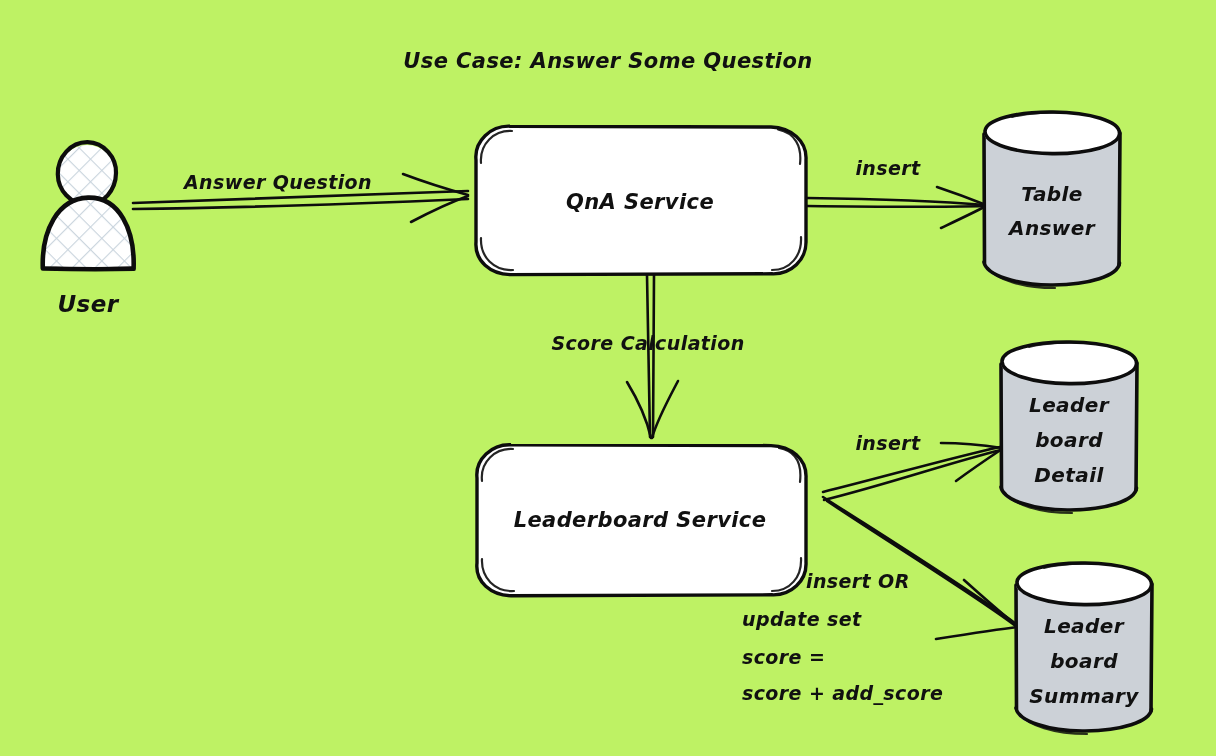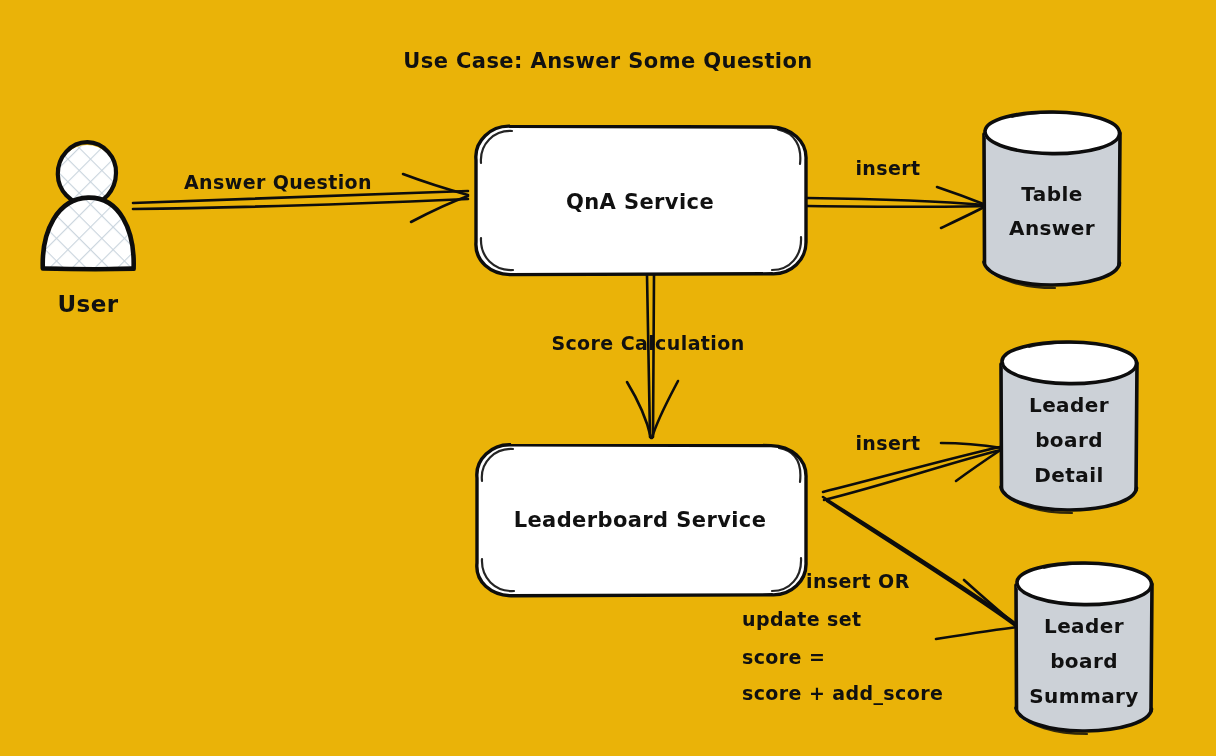--- a/index.html
+++ b/index.html
@@ -10,21 +10,22 @@
   body {
     width: 1216px;
     height: 756px;
     font-family: "DejaVu Sans", sans-serif;
     overflow: hidden;
   }
   #diagram-root {
     position: relative;
     width: 1216px;
     height: 756px;
-    background: #eab308;
+    background: #bef264;
+    font-style: italic;
   }
   svg.canvas {
     position: absolute;
     top: 0;
     left: 0;
     width: 1216px;
     height: 756px;
     display: block;
   }
   .hand-text {

